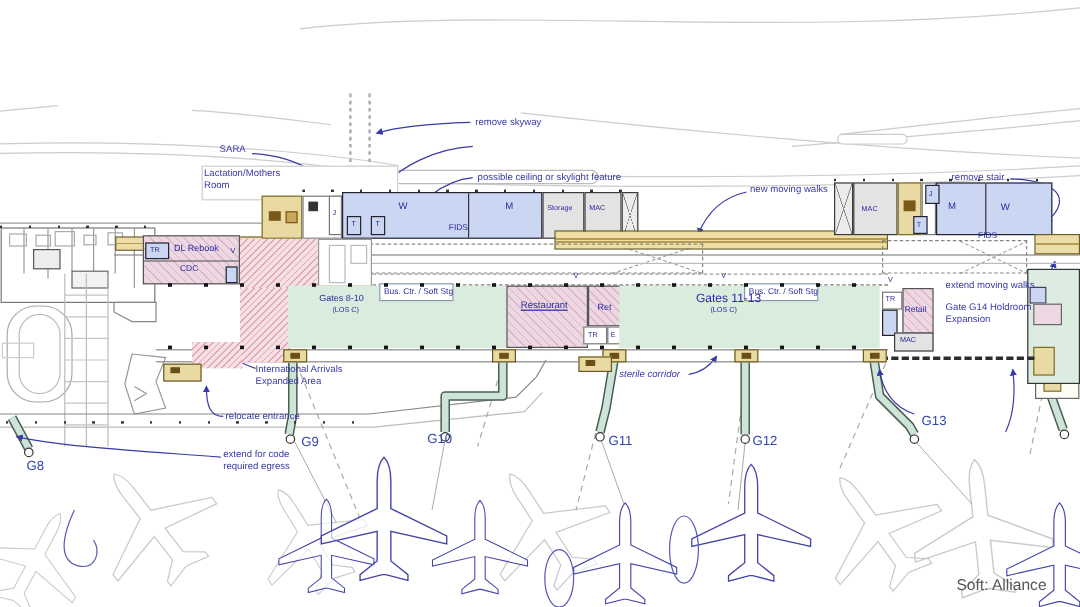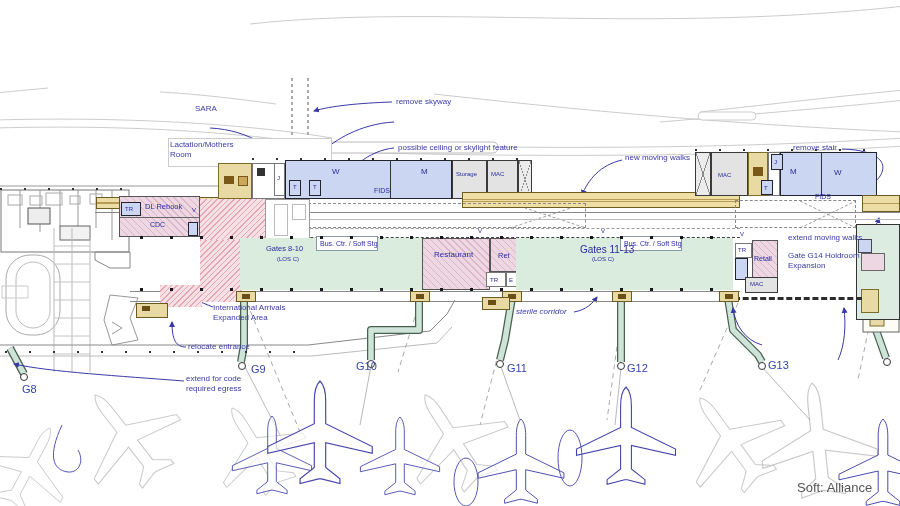--- a/index.html
+++ b/index.html
@@ -318,21 +318,21 @@
   <div class="vest" style="left:136px;top:303px;width:32px;height:15px;"></div>
   <div class="vest" style="left:482px;top:297px;width:28px;height:13px;"></div>
 
   <div class="dots" style="left:140px;top:236px;width:595px;"></div>
   <div class="dots" style="left:140px;top:288px;width:598px;"></div>
   <div class="dots fine" style="left:252px;top:158px;width:280px;"></div>
   <div class="dots fine" style="left:695px;top:149px;width:182px;"></div>
   <div class="dots fine" style="left:0px;top:188px;width:130px;"></div>
   <div class="dots fine" style="left:5px;top:351px;width:300px;"></div>
 
-  <div class="ann" style="left:183px;top:104px;margin-left:12px;">SARA</div>
+  <div class="ann" style="left:183px;top:120px;">SARA</div>
   <div class="ann wrap" style="left:170px;top:140px;width:80px;">Lactation/Mothers Room</div>
   <div class="ann" style="left:396px;top:97px;">remove skyway</div>
   <div class="ann" style="left:398px;top:143px;">possible ceiling or skylight feature</div>
   <div class="ann" style="left:625px;top:153px;">new moving walks</div>
   <div class="ann" style="left:793px;top:143px;">remove stair</div>
   <div class="ann" style="left:788px;top:233px;">extend moving walks</div>
   <div class="ann wrap" style="left:788px;top:251px;width:78px;">Gate G14 Holdroom Expansion</div>
   <div class="ann" style="left:516px;top:307px;font-style:italic;">sterile corridor</div>
   <div class="ann wrap" style="left:213px;top:303px;width:90px;">International Arrivals Expanded Area</div>
   <div class="ann" style="left:188px;top:342px;">relocate entrance</div>
@@ -352,35 +352,35 @@
   <div class="room big" style="left:790px;top:168px;">M</div>
   <div class="room big" style="left:834px;top:169px;">W</div>
   <div class="room" style="left:815px;top:193px;">FIDS</div>
   <div class="room small" style="left:125px;top:206px;">TR</div>
   <div class="room" style="left:145px;top:203px;font-size:7.5px;">DL Rebook</div>
   <div class="room" style="left:150px;top:221px;">CDC</div>
   <div class="room small" style="left:192px;top:207px;">V</div>
   <div class="room" style="left:266px;top:245px;font-size:7.5px;">Gates 8-10</div>
   <div class="room small" style="left:277px;top:256px;">(LOS C)</div>
   <div class="room" style="left:320px;top:240px;">Bus. Ctr. / Soft Stg</div>
-  <div class="room big" style="left:434px;top:251px;">Restaurant</div>
+  <div class="room big" style="left:434px;top:251px;text-decoration:underline;">Restaurant</div>
   <div class="room" style="left:498px;top:252px;font-size:7.5px;">Ret</div>
   <div class="room small" style="left:490px;top:277px;">TR</div>
   <div class="room small" style="left:509px;top:277px;">E</div>
   <div class="room small" style="left:478px;top:228px;">V</div>
   <div class="room small" style="left:601px;top:228px;">V</div>
   <div class="room" style="left:580px;top:245px;font-size:10px;text-align:right;">Gates 11-13</div>
   <div class="room small" style="left:592px;top:256px;">(LOS C)</div>
   <div class="room" style="left:624px;top:240px;">Bus. Ctr. / Soft Stg</div>
   <div class="room small" style="left:740px;top:231px;">V</div>
   <div class="room small" style="left:738px;top:247px;">TR</div>
   <div class="room" style="left:754px;top:255px;">Retail</div>
   <div class="room small" style="left:750px;top:281px;">MAC</div>
 
   <div class="gate" style="left:22px;top:383px;">G8</div>
   <div class="gate" style="left:251px;top:363px;">G9</div>
   <div class="gate" style="left:356px;top:360px;">G10</div>
   <div class="gate" style="left:507px;top:362px;">G11</div>
   <div class="gate" style="left:627px;top:362px;">G12</div>
-  <div class="gate" style="left:768px;top:359px;">G13</div>
+  <div class="gate" style="left:768px;top:345px;">G13</div>
 
   <div class="credit" style="left:797px;top:480px;">Soft: Alliance</div>
 </div>
 
 </body></html>

